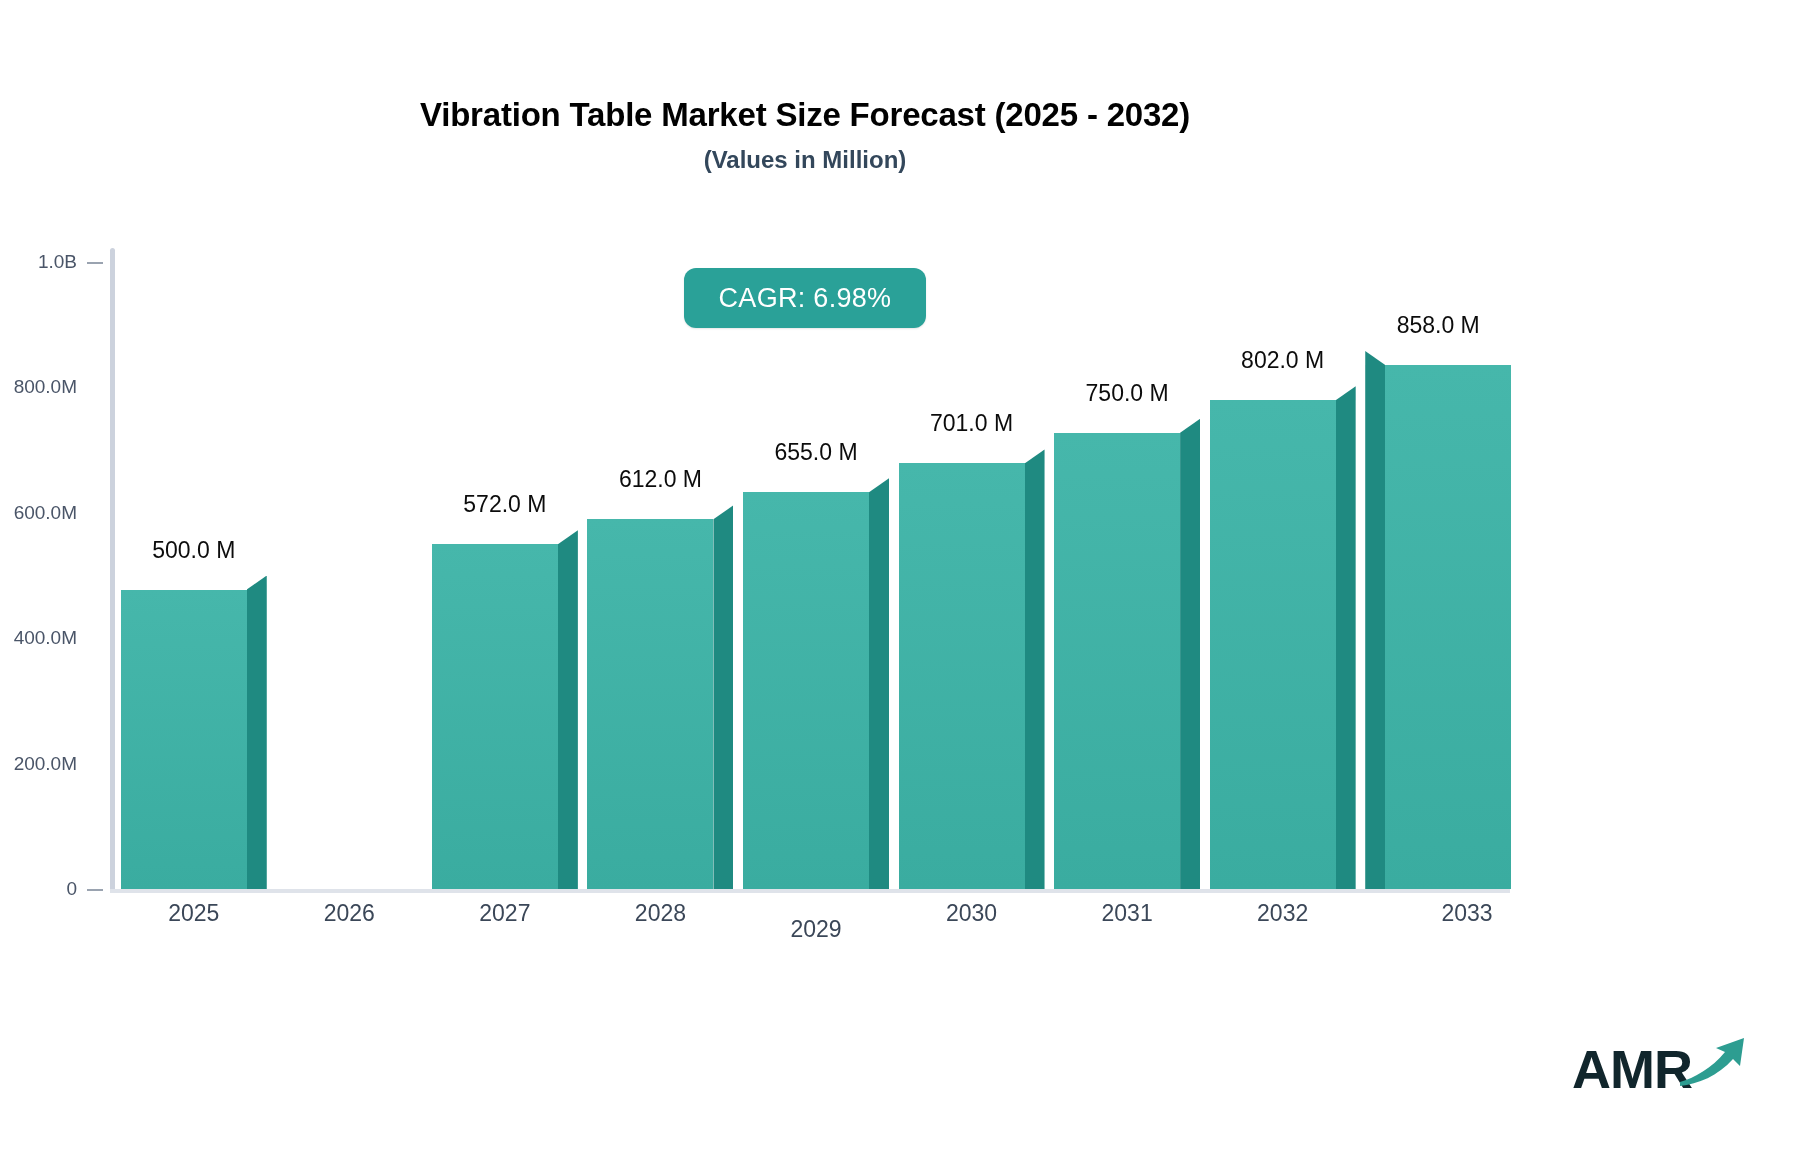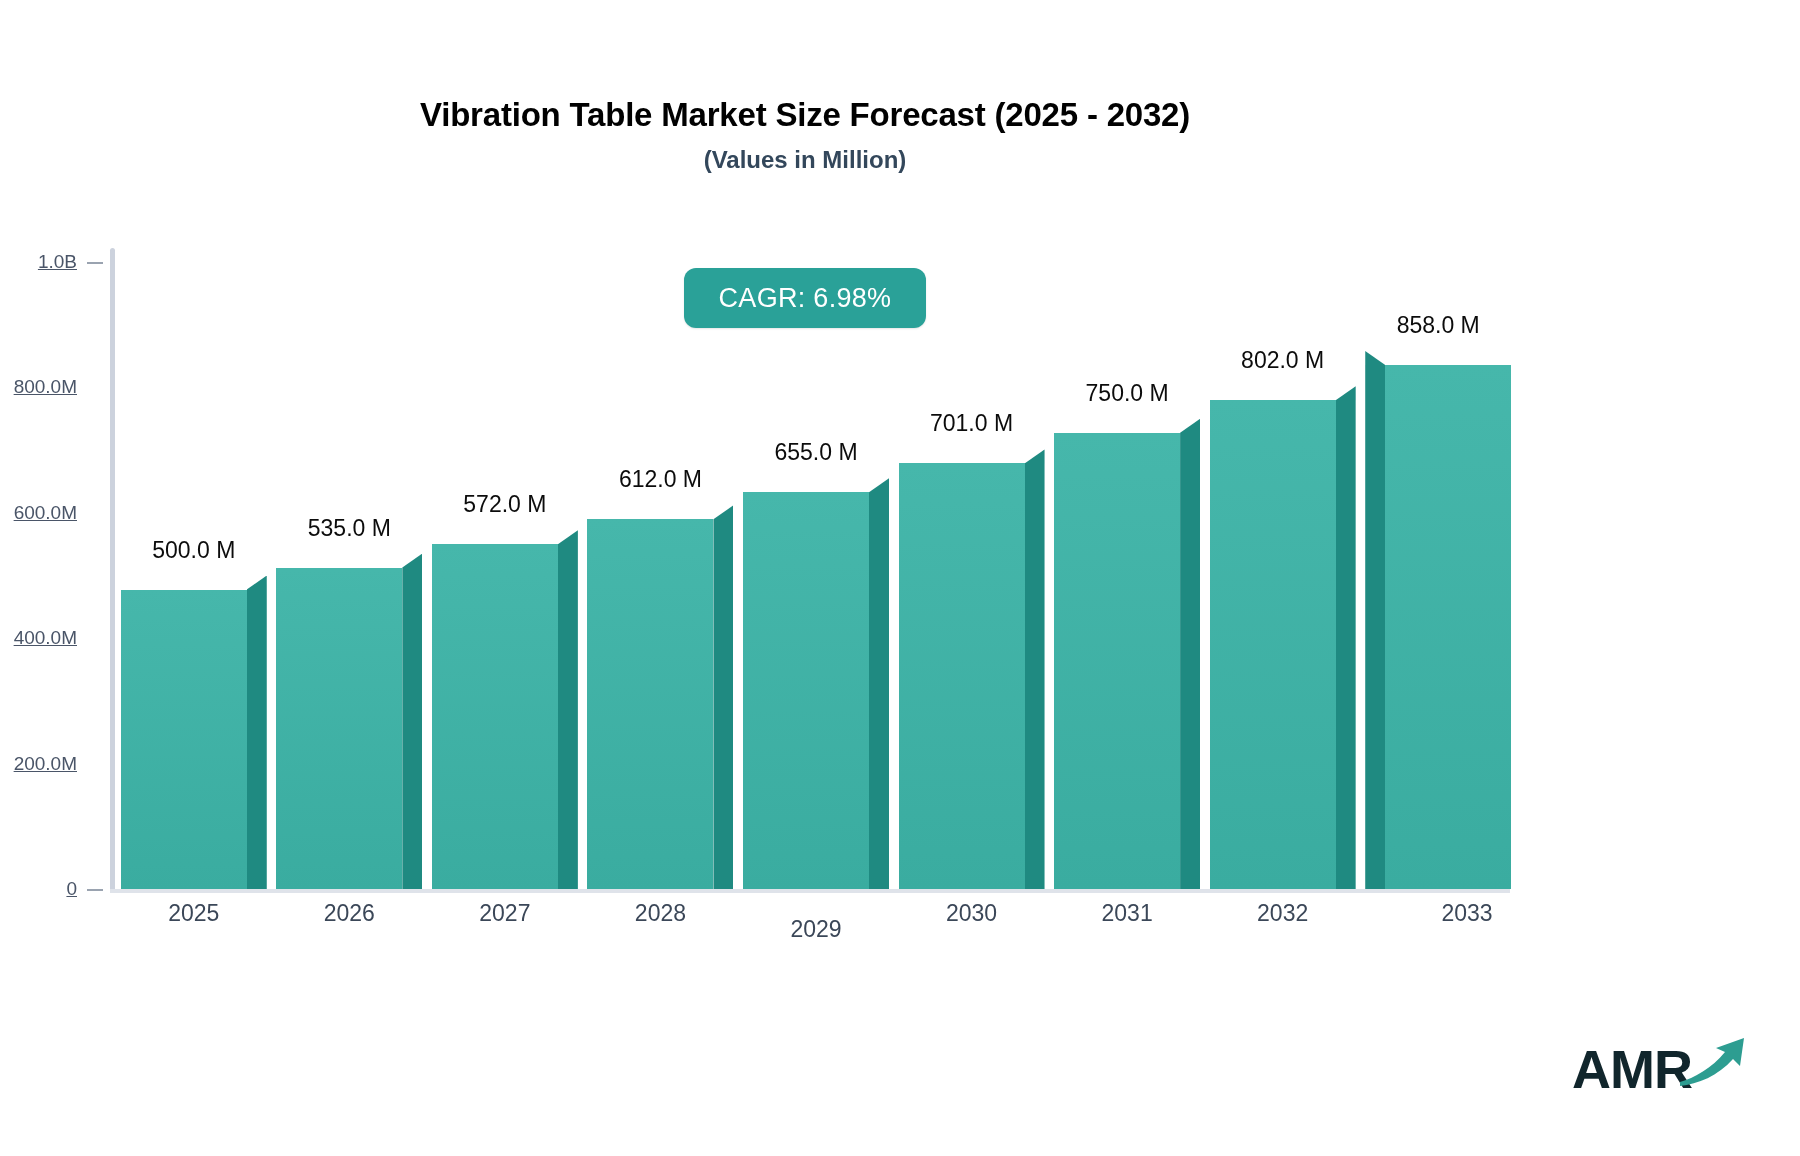--- a/index.html
+++ b/index.html
@@ -98,21 +98,21 @@
   .ytick {
     position: absolute;
     right: 1401px;
     width: 200px;
     text-align: right;
     font-size: 19px;
     color: #4a5568;
     transform: translateY(-50%);
     white-space: nowrap;
   }
-  .ytick .lbl { display:inline-block;text-decoration:underline; }
+  .ytick .lbl { display:inline-block; }
   .ytick .dash {
     display: inline-block;
     width: 16px;
     height: 2px;
     background: #9aa3b0;
     vertical-align: middle;
     margin-left: 10px;
     margin-right: 6px;
   }
   .ytick.no-dash .dash { visibility: hidden; }
@@ -229,27 +229,20 @@
       </div>
     <div class="bars" id="bars">
         <div class="bar-group" style="left: 10.7778px; height: 313.5px;">
           <div class="bar-shape side-right" style="height: 313.5px;">
             <div class="bar-face" style="height: 299.5px;"></div>
             <div class="bar-side" style="height: 313.5px;"></div>
           </div>
           <div class="bar-value" style="bottom: 325.5px;">500.0 M</div>
         </div>
         <div class="x-label" style="left: 10.7778px;">2025</div>
-        <div class="bar-group" style="left: 166.333px; height: 335.445px;">
-          <div class="bar-shape side-right" style="height: 335.445px;">
-            <div class="bar-face" style="height: 321.445px;"></div>
-            <div class="bar-side" style="height: 335.445px;"></div>
-          </div>
-          <div class="bar-value" style="bottom: 347.445px;">535.0 M</div>
-        </div>
         <div class="x-label" style="left: 166.333px;">2026</div>
         <div class="bar-group" style="left: 321.889px; height: 358.644px;">
           <div class="bar-shape side-right" style="height: 358.644px;">
             <div class="bar-face" style="height: 344.644px;"></div>
             <div class="bar-side" style="height: 358.644px;"></div>
           </div>
           <div class="bar-value" style="bottom: 370.644px;">572.0 M</div>
         </div>
         <div class="x-label" style="left: 321.889px;">2027</div>
         <div class="bar-group" style="left: 477.444px; height: 383.724px;">

